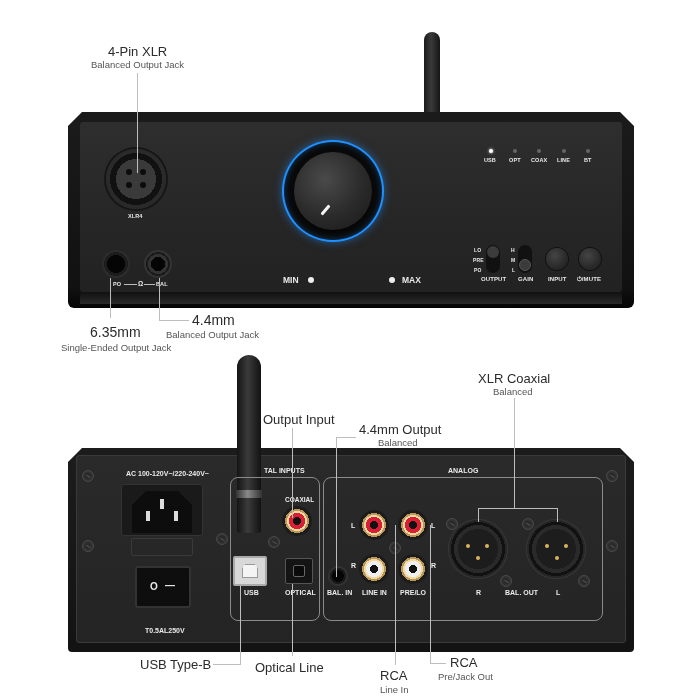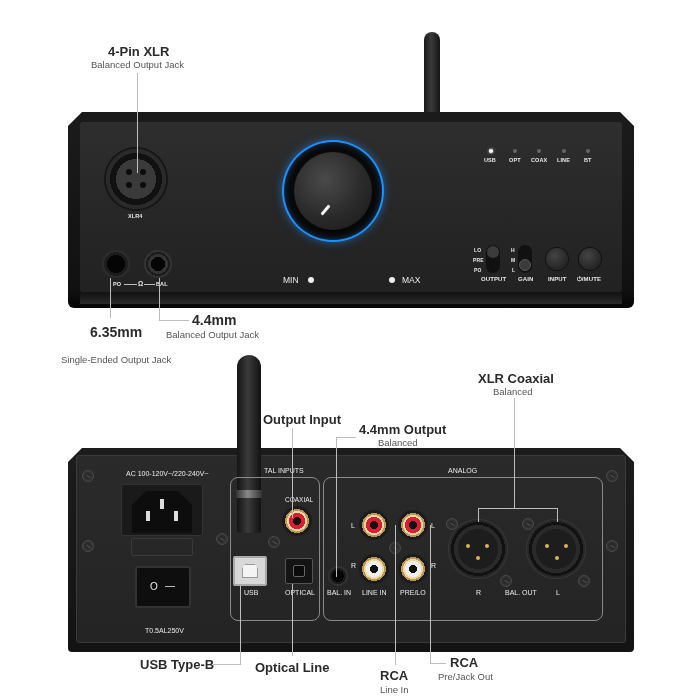--- a/index.html
+++ b/index.html
@@ -1,23 +1,23 @@
 <!DOCTYPE html>
 <html><head>
 <meta charset="utf-8">
 <style>
   * { box-sizing: border-box; margin: 0; padding: 0; }
   html, body { width: 700px; height: 700px; background: #ffffff; overflow: hidden; }
   body { position: relative; font-family: "Liberation Sans", sans-serif; }
   .abs { position: absolute; }
-  .lbl-title { font-weight: bold; color: #2b2b2b; font-size: 13px; white-space: nowrap; }
+  .lbl-title { font-weight: normal; color: #2b2b2b; font-size: 13px; white-space: nowrap; }
   .lbl-sub { color: #555; font-size: 9.5px; white-space: nowrap; }
   .line { position: absolute; background: #bdbdbd; }
   .tiny { font-size: 5.5px; color: #e8e8e8; font-weight: bold; white-space: nowrap; letter-spacing: 0.1px; }
-  .small { font-size: 7px; color: #eaeaea; font-weight: normal; white-space: nowrap; }
+  .small { font-size: 7px; color: #eaeaea; font-weight: bold; white-space: nowrap; }
   .screw { position: absolute; width: 12px; height: 12px; border-radius: 50%; border: 1px solid #4a4a4a; background: radial-gradient(circle, #2a2a2a 40%, #333 60%); }
   .screw::after { content: ""; position: absolute; left: 3px; top: 5px; width: 5px; height: 1px; background: #555; transform: rotate(35deg); }
   .rca { position: absolute; width: 30px; height: 30px; border-radius: 50%; background: radial-gradient(circle, #111 0 4px, #d91e36 4px 8px, #f3d9a0 8px 10px, #b9965a 10px 12px, #1c1c1c 12px); }
   .rca.white { background: radial-gradient(circle, #111 0 4px, #efefef 4px 8px, #f3d9a0 8px 10px, #b9965a 10px 12px, #1c1c1c 12px); }
   .xlr-m { position: absolute; width: 58px; height: 58px; border-radius: 50%; background: radial-gradient(circle, #1d1d1d 0 20px, #2a2a2a 20px 24px, #111 24px 27px, #262626 27px); box-shadow: 0 0 0 1px #3a3a3a; }
   .pin { position: absolute; width: 4px; height: 4px; border-radius: 50%; background: #d8b45c; }
 </style>
 </head>
 <body>
 
@@ -84,21 +84,21 @@
 <div class="abs tiny" style="left:548px;top:276px;font-size:6px;">INPUT</div>
 <div class="abs" style="left:579px;top:248px;width:22px;height:22px;border-radius:50%;background:radial-gradient(circle at 40% 35%,#444,#2a2a2a 60%,#1a1a1a);box-shadow:0 0 0 1px #111;"></div>
 <div class="abs tiny" style="left:577px;top:276px;font-size:6px;">⏻/MUTE</div>
 
 <div class="abs lbl-title" style="left:108px;top:44px;font-size:13px;">4-Pin XLR</div>
 <div class="abs lbl-sub" style="left:91px;top:59px;">Balanced Output Jack</div>
 <div class="line" style="left:137px;top:73px;width:1px;height:100px;"></div>
 
 <div class="line" style="left:110px;top:278px;width:1px;height:40px;"></div>
 <div class="abs lbl-title" style="left:90px;top:324px;font-size:14px;">6.35mm</div>
-<div class="abs lbl-sub" style="left:61px;top:354px;">Single-Ended Output Jack</div>
+<div class="abs lbl-sub" style="left:61px;top:342px;">Single-Ended Output Jack</div>
 
 <div class="line" style="left:159px;top:278px;width:1px;height:42px;"></div>
 <div class="line" style="left:159px;top:320px;width:30px;height:1px;"></div>
 <div class="abs lbl-title" style="left:192px;top:312px;font-size:14px;">4.4mm</div>
 <div class="abs lbl-sub" style="left:166px;top:329px;">Balanced Output Jack</div>
 
 <div class="abs" style="left:68px;top:448px;width:566px;height:204px;background:linear-gradient(180deg,#1c1c1c,#131313);border-radius:4px;clip-path:polygon(0 14px,14px 0,calc(100% - 14px) 0,100% 14px,100% 100%,0 100%);"></div>
 <div class="abs" style="left:76px;top:455px;width:550px;height:188px;background:linear-gradient(180deg,#2a2a2a,#242424);border:1px solid #3a3a3a;border-radius:3px;"></div>
 
 <div class="abs" style="left:237px;top:355px;width:24px;height:178px;border-radius:12px 12px 3px 3px;background:linear-gradient(90deg,#141414,#3b3b3b 45%,#121212);"></div>

